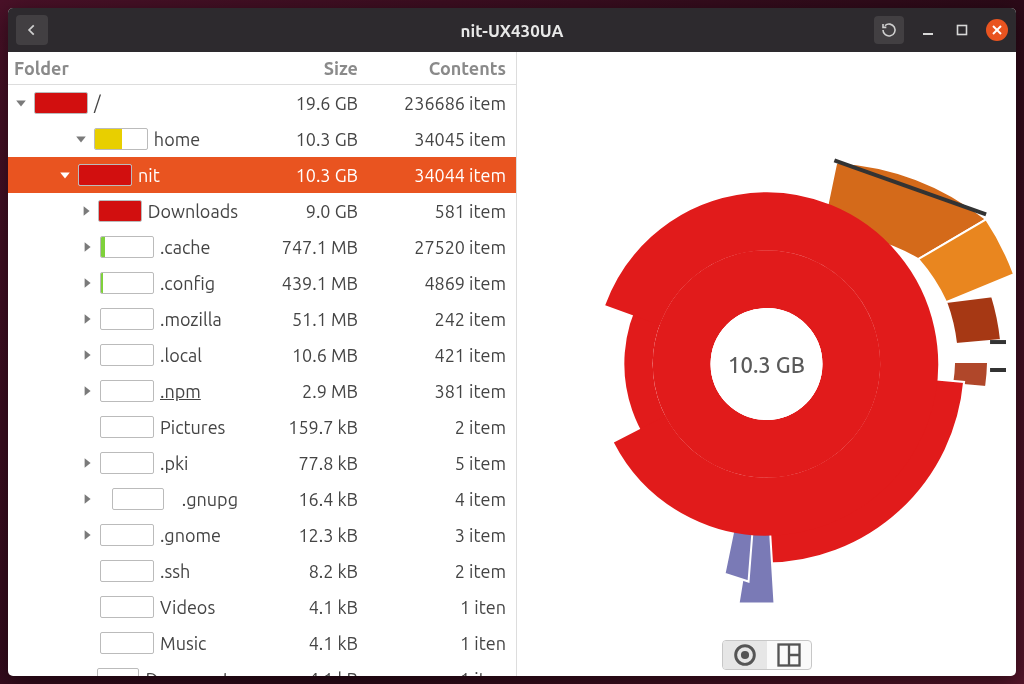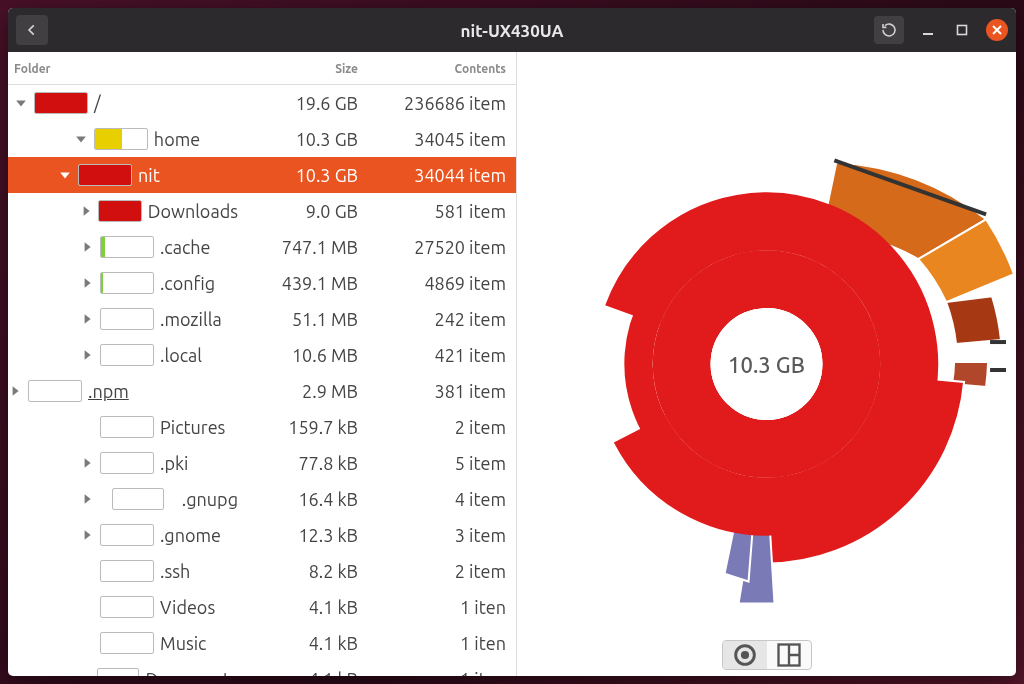--- a/index.html
+++ b/index.html
@@ -8,21 +8,21 @@
   .titlebar{height:44px;background:#2d2a2e;display:flex;align-items:center;color:#e8e8e8;padding:0 8px;position:relative;}
   .titlebar .back{width:32px;height:30px;border-radius:4px;background:#423f42;display:flex;align-items:center;justify-content:center;cursor:pointer;}
   .titlebar .back svg{stroke:#cfcfcf;}
   .titlebar .title{position:absolute;left:0;right:0;text-align:center;font-weight:600;font-size:17px;pointer-events:none;}
   .titlebar .controls{margin-left:auto;display:flex;align-items:center;gap:14px;}
   .titlebar .refresh{width:30px;height:28px;border-radius:4px;background:#423f42;display:flex;align-items:center;justify-content:center;cursor:pointer;}
   .titlebar .winbtn{width:20px;height:20px;display:flex;align-items:center;justify-content:center;cursor:pointer;color:#d7d7d7;}
   .titlebar .close{width:22px;height:22px;border-radius:50%;background:#e95420;color:#fff;font-weight:700;display:flex;align-items:center;justify-content:center;}
   .body{flex:1;display:flex;min-height:0;}
   .tree{width:508px;border-right:1px solid #ddd;display:flex;flex-direction:column;min-height:0;}
-  .tree-header{display:flex;align-items:center;height:32px;border-bottom:1px solid #ddd;color:#8a8a8a;font-weight:600;font-size:12px;padding-left:6px;}
+  .tree-header{display:flex;align-items:center;height:32px;border-bottom:1px solid #ddd;color:#8a8a8a;font-weight:600;font-size:18px;padding-left:6px;}
   .tree-header .col-folder{flex:1;}
   .tree-header .col-size{width:120px;text-align:right;padding-right:8px;}
   .tree-header .col-contents{width:140px;text-align:right;padding-right:10px;}
   .tree-rows{flex:1;overflow:hidden;}
   .row{display:flex;align-items:center;height:36px;font-size:18px;color:#444;}
   .row.selected{background:#e95420;color:#fff;}
   .row .col-folder{flex:1;display:flex;align-items:center;gap:6px;min-width:0;}
   .row .col-size{width:120px;text-align:right;padding-right:8px;}
   .row .col-contents{width:140px;text-align:right;padding-right:10px;white-space:nowrap;overflow:hidden;}
   .expander{width:14px;height:14px;display:flex;align-items:center;justify-content:center;cursor:pointer;}
@@ -196,21 +196,21 @@
               </span>
               <span class="bar">
                 <span class="fill" style="width: 0%; background: rgb(127, 209, 59);"></span>
               </span>
               <span>.local</span>
             </div>
             <div class="col-size">10.6 MB</div>
             <div class="col-contents">421 item</div>
           </div>
           <div class="row">
-            <div class="col-folder" style=" text-decoration: underline;">
+            <div class="col-folder" style="padding-left: 72px; text-decoration: underline;">
               <span class="expander">
                 <svg width="12" height="12" viewBox="0 0 10 10">
                   <path d="M3 1 L8 5 L3 9 Z" fill="#7a7a7a"></path>
                 </svg>
               </span>
               <span class="bar">
                 <span class="fill" style="width: 0%; background: rgb(127, 209, 59);"></span>
               </span>
               <span>.npm</span>
             </div>

